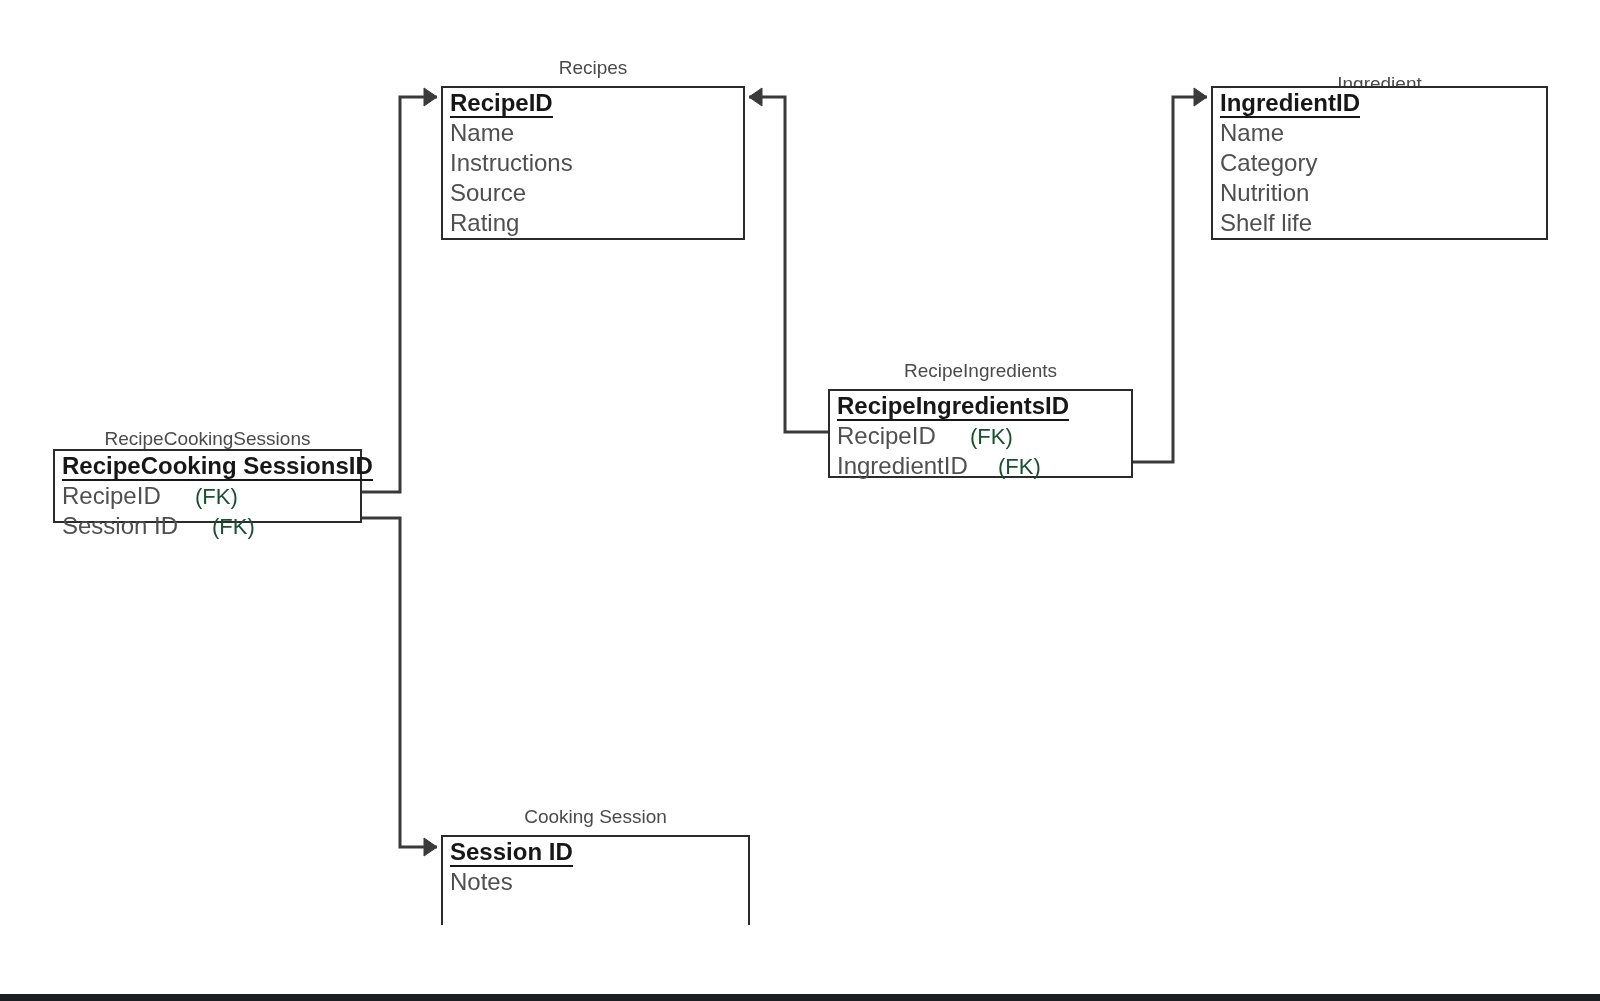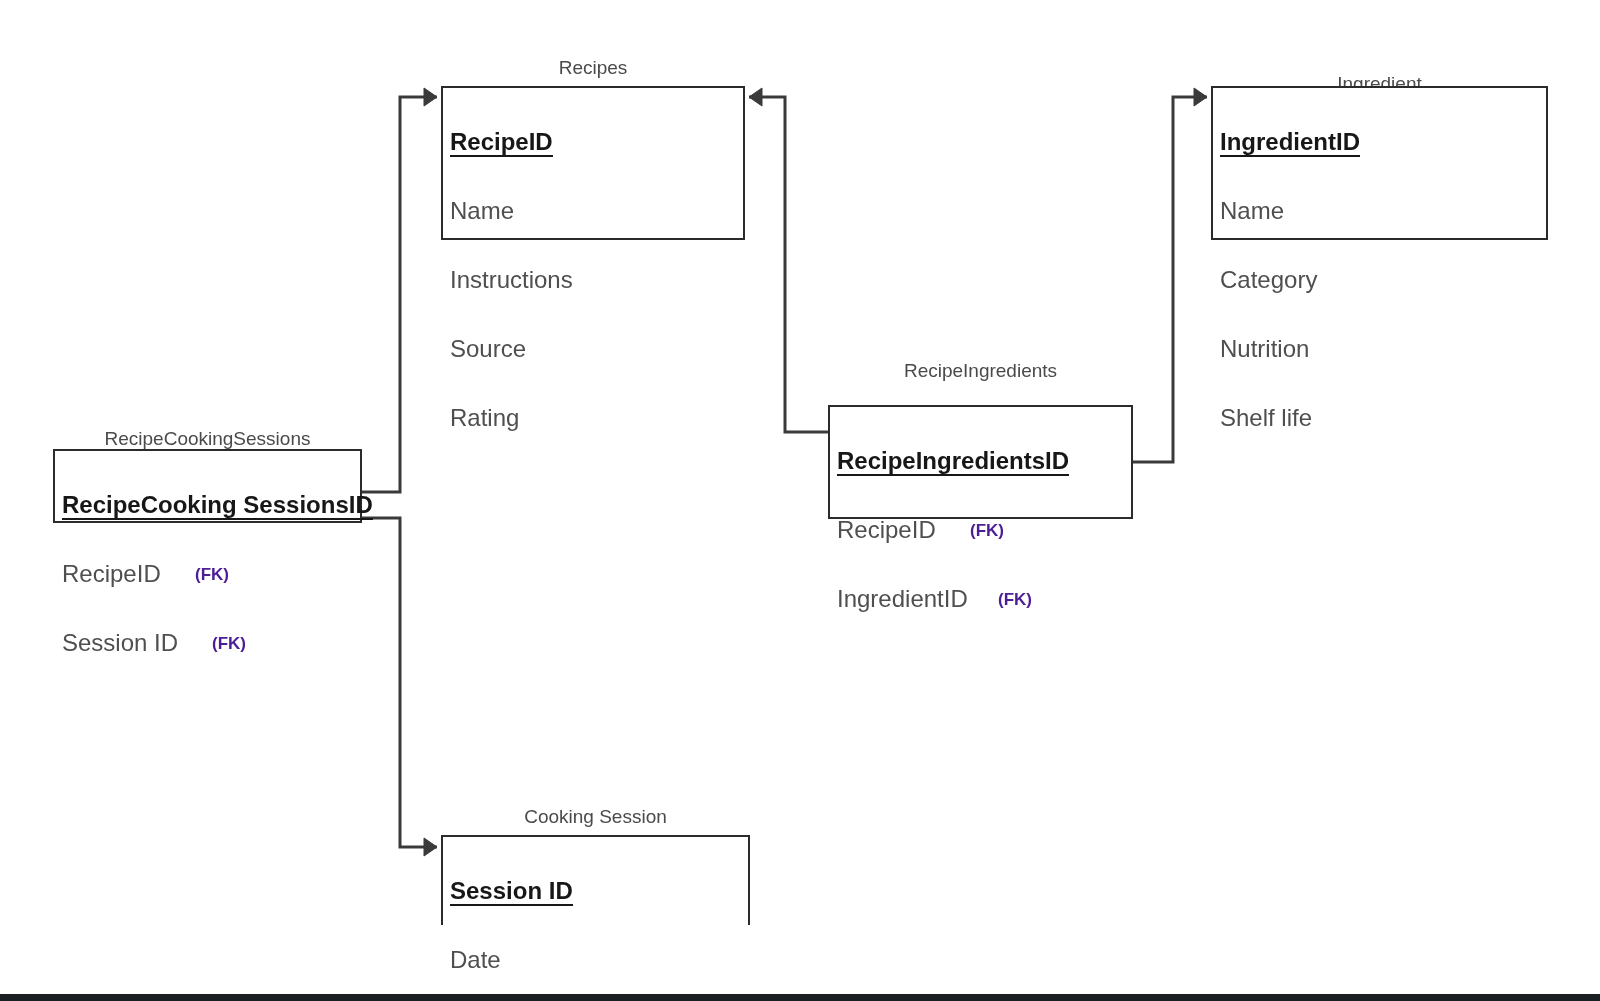--- a/index.html
+++ b/index.html
@@ -52,34 +52,33 @@
     border-bottom: none;
   }
   .attr {
     position: relative;
     height: 30px;
     line-height: 30px;
     padding-left: 7px;
     font-size: 24px;
     color: #4f4f4f;
     white-space: nowrap;
-    margin-top: 39px;
   }
   .attr.pk {
     color: #171717;
     font-weight: bold;
   }
   .attr.pk .nm {
     border-bottom: 2px solid #171717;
     padding-bottom: 0px;
   }
   .attr .fk {
-    font-size: 17px;
-    color: #4c1d95;
-    font-weight: bold;
+    font-size: 22px;
+    color: #14532d;
+    font-weight: normal;
     position: absolute;
     top: 1px;
   }
   .bottom-bar {
     position: absolute;
     left: 0;
     bottom: 0;
     width: 100%;
     height: 7px;
     background: #1b1f24;
@@ -117,38 +116,37 @@
         <div class="entity-box" style="top: 28px; height: 154px;">
           <div class="attr pk"><span class="nm">IngredientID</span></div>
           <div class="attr"><span class="nm">Name</span></div>
           <div class="attr"><span class="nm">Category</span></div>
           <div class="attr"><span class="nm">Nutrition</span></div>
           <div class="attr"><span class="nm">Shelf life</span></div>
         </div>
       </div>
       <div class="entity" style="left: 828px; top: 361px; width: 305px;">
         <div class="entity-title" style="top: 0px;">RecipeIngredients</div>
-        <div class="entity-box" style="top: 44px; height: 114px;">
+        <div class="entity-box" style="top: 28px; height: 89px;">
           <div class="attr pk"><span class="nm">RecipeIngredientsID</span></div>
           <div class="attr"><span class="nm">RecipeID</span><span class="fk" style="left: 140px;">(FK)</span></div>
           <div class="attr"><span class="nm">IngredientID</span><span class="fk" style="left: 168px;">(FK)</span></div>
         </div>
       </div>
       <div class="entity" style="left: 53px; top: 421px; width: 309px;">
         <div class="entity-title" style="top: 8px;">RecipeCookingSessions</div>
         <div class="entity-box" style="top: 28px; height: 74px;">
           <div class="attr pk"><span class="nm">RecipeCooking SessionsID</span></div>
           <div class="attr"><span class="nm">RecipeID</span><span class="fk" style="left: 140px;">(FK)</span></div>
           <div class="attr"><span class="nm">Session ID</span><span class="fk" style="left: 157px;">(FK)</span></div>
         </div>
       </div>
       <div class="entity" style="left: 441px; top: 807px; width: 309px;">
         <div class="entity-title" style="top: 0px;">Cooking Session</div>
         <div class="entity-box open-bottom" style="top: 28px; height: 90px;">
           <div class="attr pk"><span class="nm">Session ID</span></div>
-          <div class="attr"><span class="nm">Date</span></div>
           <div class="attr"><span class="nm">Notes</span></div>
         </div>
       </div>
     </div>
 
   <div class="bottom-bar"></div>
 </div>
 
 </body></html>

